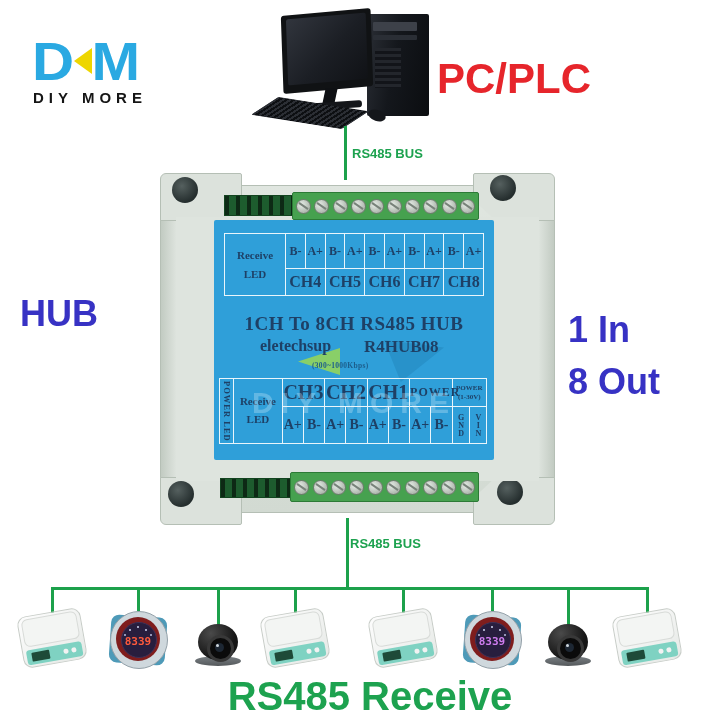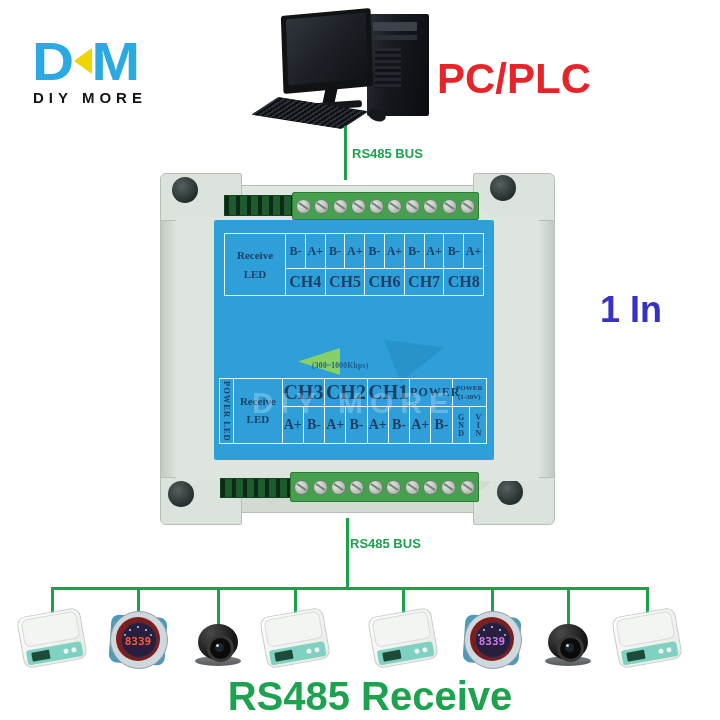--- a/index.html
+++ b/index.html
@@ -51,21 +51,21 @@
   .bus-label{position:absolute;font-size:13px;font-weight:800;color:#1da24f;}
   .bus-label-top{left:352px;top:146px;}
   .bus-label-bottom{left:350px;top:536px;}
   .drop{position:absolute;top:589px;width:3px;background:var(--green);}
   .s1{left:51px;height:24px}.s2{left:137px;height:22px}.s3{left:217px;height:36px}.s4{left:294px;height:24px}
   .s5{left:402px;height:24px}.s6{left:491px;height:22px}.s7{left:567px;height:36px}.s8{left:646px;height:24px}
 
   
   .side-label{position:absolute;font-size:36px;font-weight:800;color:var(--blue);line-height:52px;}
   .side-left{left:20px;top:288px;}
-  .side-right{left:568px;top:284px;margin-left:32px;}
+  .side-right{left:568px;top:304px;}
 
   
   .module{position:absolute;left:160px;top:173px;width:395px;height:352px;}
   .m-body{position:absolute;left:0;right:0;top:12px;bottom:12px;border-radius:4px;
           background:linear-gradient(#e0e6e0,#d2dad2);border:1px solid var(--case-dark);}
   .rail{position:absolute;top:10px;bottom:10px;width:15px;}
   .rail-l{left:1px;background:linear-gradient(90deg,#c2cbc2,#dde3dd);border-right:1px solid #c0c9c0;}
   .rail-r{right:1px;background:linear-gradient(270deg,#c2cbc2,#dde3dd);border-left:1px solid #c0c9c0;}
   .tab{position:absolute;width:80px;height:46px;background:#dce2dc;border:1px solid var(--case-dark);}
   .tab-tl{left:0;top:0;border-radius:6px 2px 0 0;clip-path:polygon(0 0,100% 0,100% 55%,72% 100%,0 100%);}
@@ -247,20 +247,25 @@
       <div class="tt-cell tt-pin">A+</div>
       <div class="tt-cell tt-ch">CH4</div>
       <div class="tt-cell tt-ch">CH5</div>
       <div class="tt-cell tt-ch">CH6</div>
       <div class="tt-cell tt-ch">CH7</div>
       <div class="tt-cell tt-ch">CH8</div>
     </div>
 
     <div class="tri-green"></div>
     <div class="tri-blue"></div>
+    <div class="m-title">1CH To 8CH RS485 HUB</div>
+    <div class="m-brandrow">
+      <span class="m-brand">eletechsup</span>
+      <span class="m-model">R4HUB08</span>
+    </div>
     <div class="m-speed">(300~1000Kbps)</div>
 
     <table class="bottom-table">
       <colgroup>
         <col style="width:14px">
           <col style="width:48px">
         <col style="width:21px">
           <col style="width:21px">
           <col style="width:21px">
           <col style="width:21px">
@@ -293,23 +298,25 @@
         <td class="bt-pin bt-v">GND</td>
         <td class="bt-pin bt-v">VIN</td>
       </tr>
     </tbody>
       </table>
     <div class="m-watermark">DIY MORE</div>
   </div>
 </div>
 
 <div class="side-label side-left">
+  <div>HUB</div>
 </div>
 <div class="side-label side-right">
   <div>1 In</div>
+  <div>8 Out</div>
 </div>
 
 <div class="vline line-bottom"></div>
 <div class="bus-label bus-label-bottom">RS485 BUS</div>
 <div class="bus-h"></div>
 <div class="drop s1"></div>
 <div class="drop s2"></div>
 <div class="drop s3"></div>
 <div class="drop s4"></div>
 <div class="drop s5"></div>

